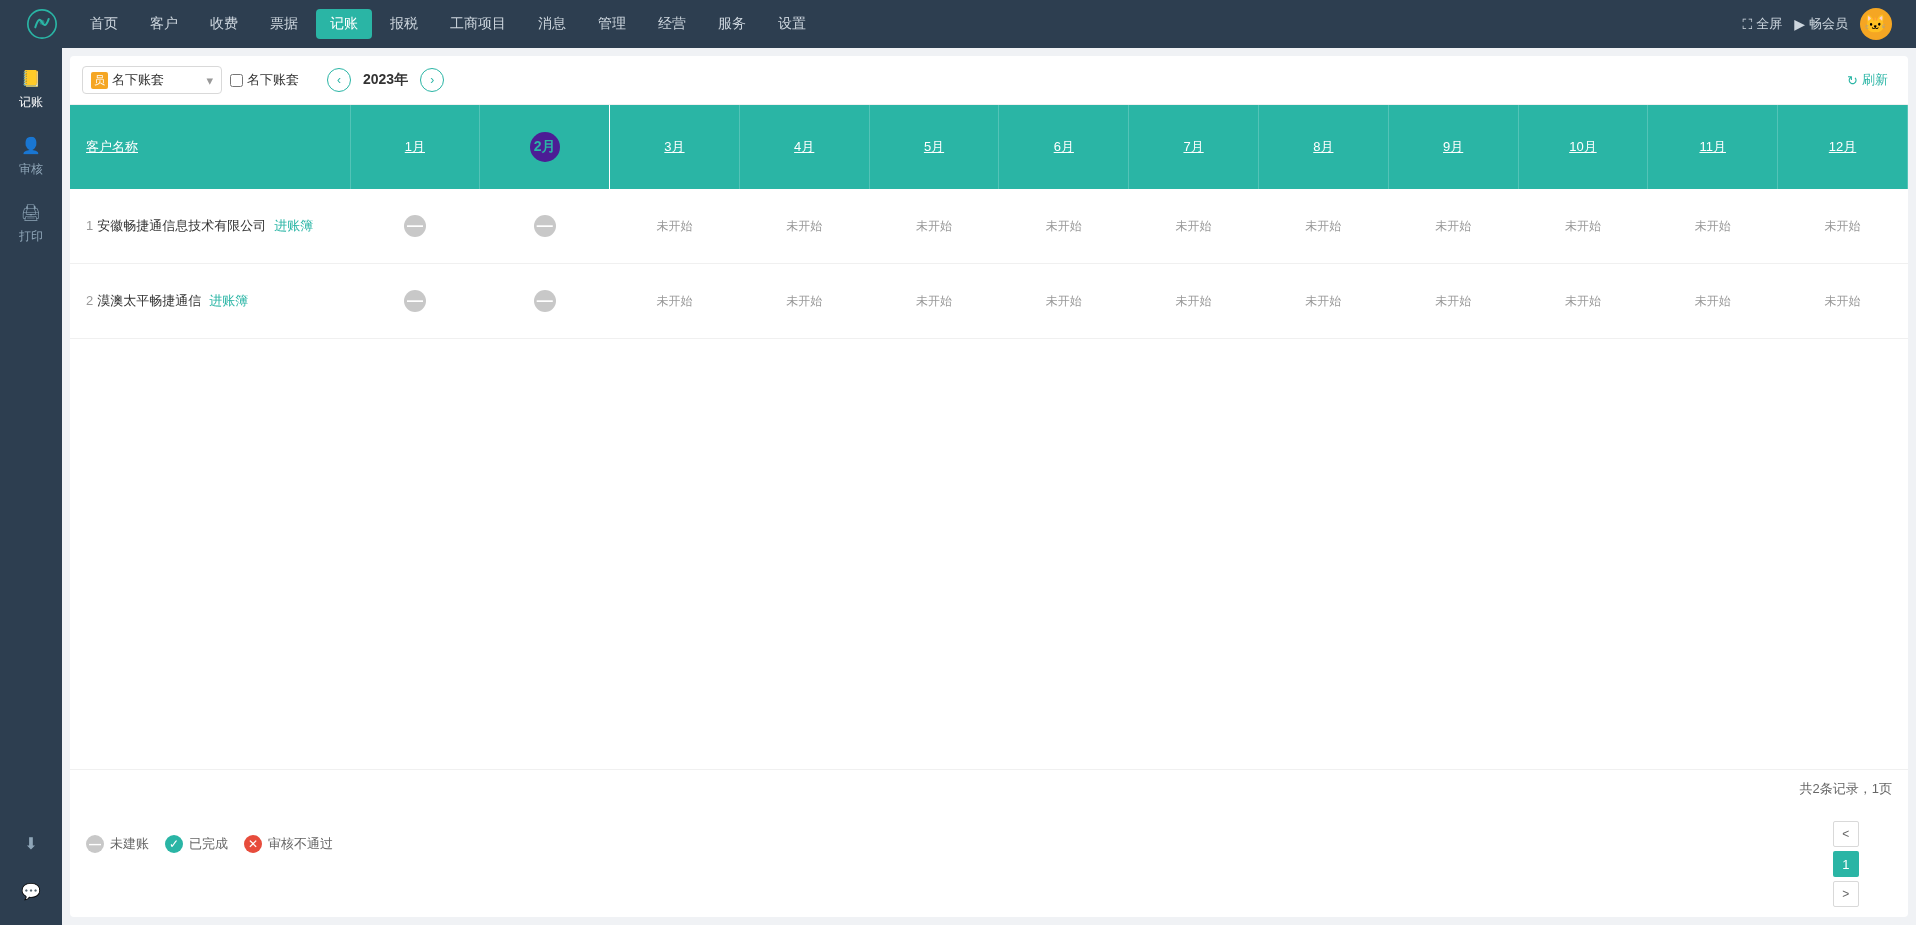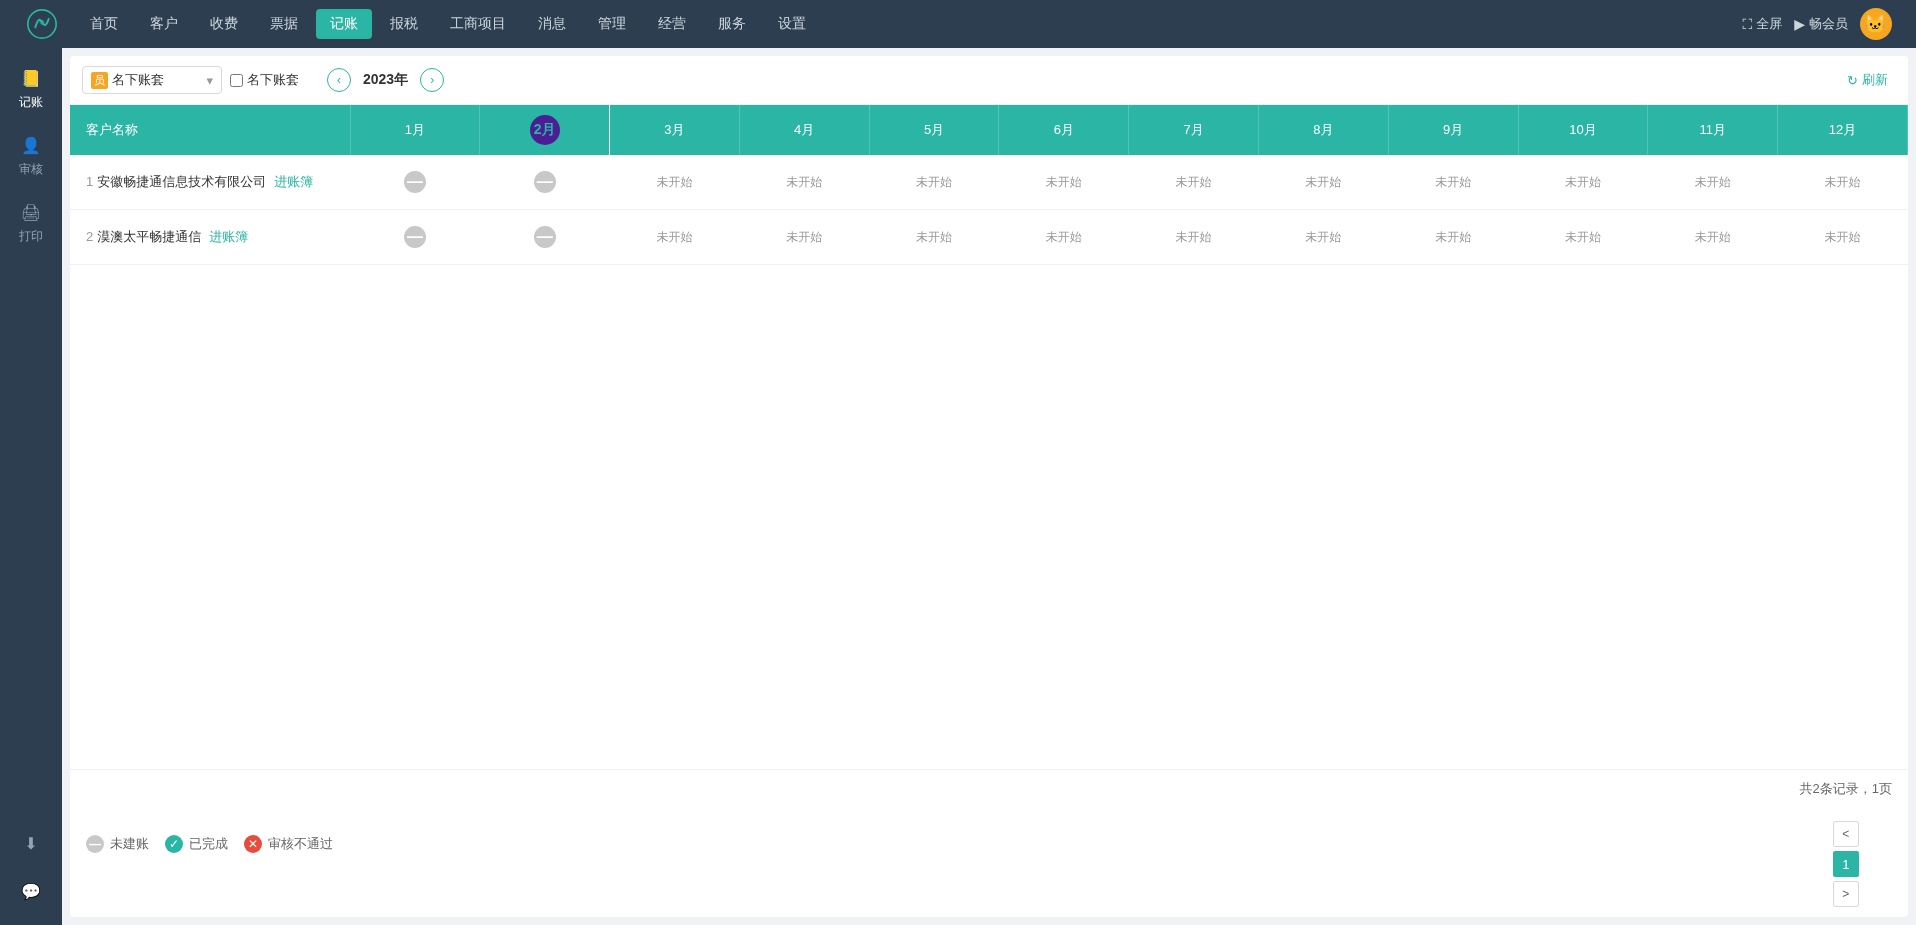--- a/index.html
+++ b/index.html
@@ -214,25 +214,26 @@
     table {
       width: 100%;
       border-collapse: collapse;
       table-layout: fixed;
     }
     thead tr {
       background: #2ab5a5;
       color: #fff;
     }
     thead th {
-      padding: 10px 0;
+      padding: 27px 0;
       font-size: 13px;
       font-weight: normal;
       text-align: center;
       border-right: 1px solid rgba(255,255,255,0.2);
+      text-decoration: underline;
     }
     thead th:first-child {
       text-align: left;
       padding-left: 16px;
       width: 280px;
     }
     thead th.active-month {
       position: relative;
     }
     thead th.active-month .month-circle {
@@ -243,21 +244,21 @@
       border-radius: 50%;
       background: #4c1d95;
       color: #2ab5a5;
       font-weight: bold;
       font-size: 14px;
     }
     tbody tr {
       border-bottom: 1px solid #f0f0f0;
     }
     tbody td {
-      padding: 16px 8px;
+      padding: 26px 8px;
       font-size: 13px;
       text-align: center;
       color: #666;
       margin-left: 30px;
     }
     tbody td:first-child {
       text-align: left;
       padding-left: 16px;
       color: #333;
     }

